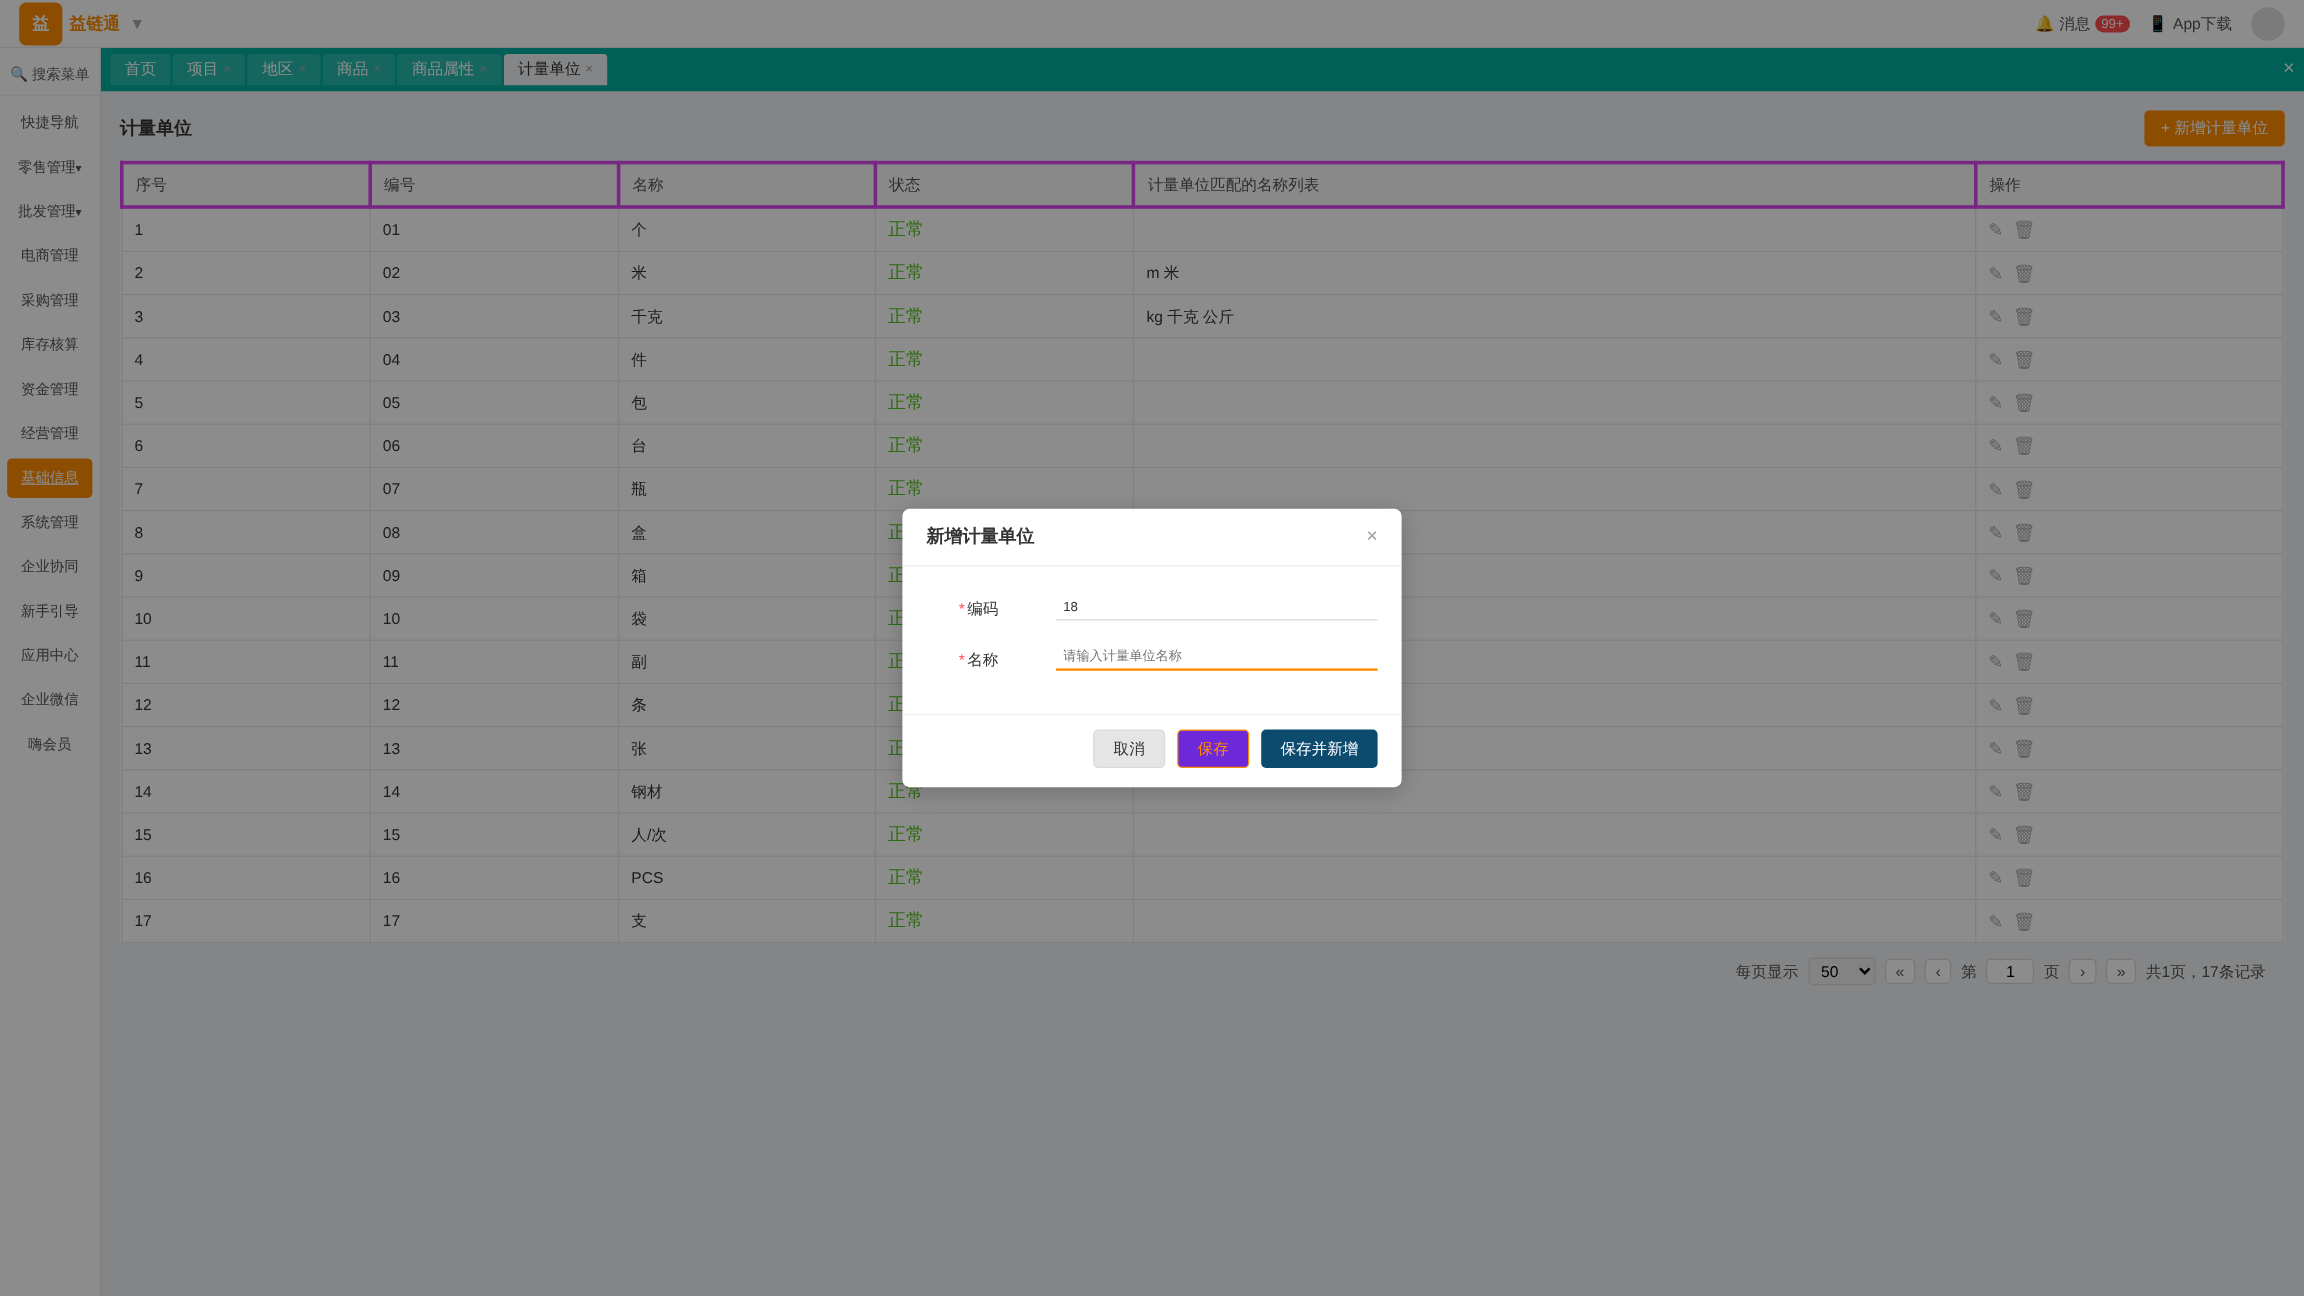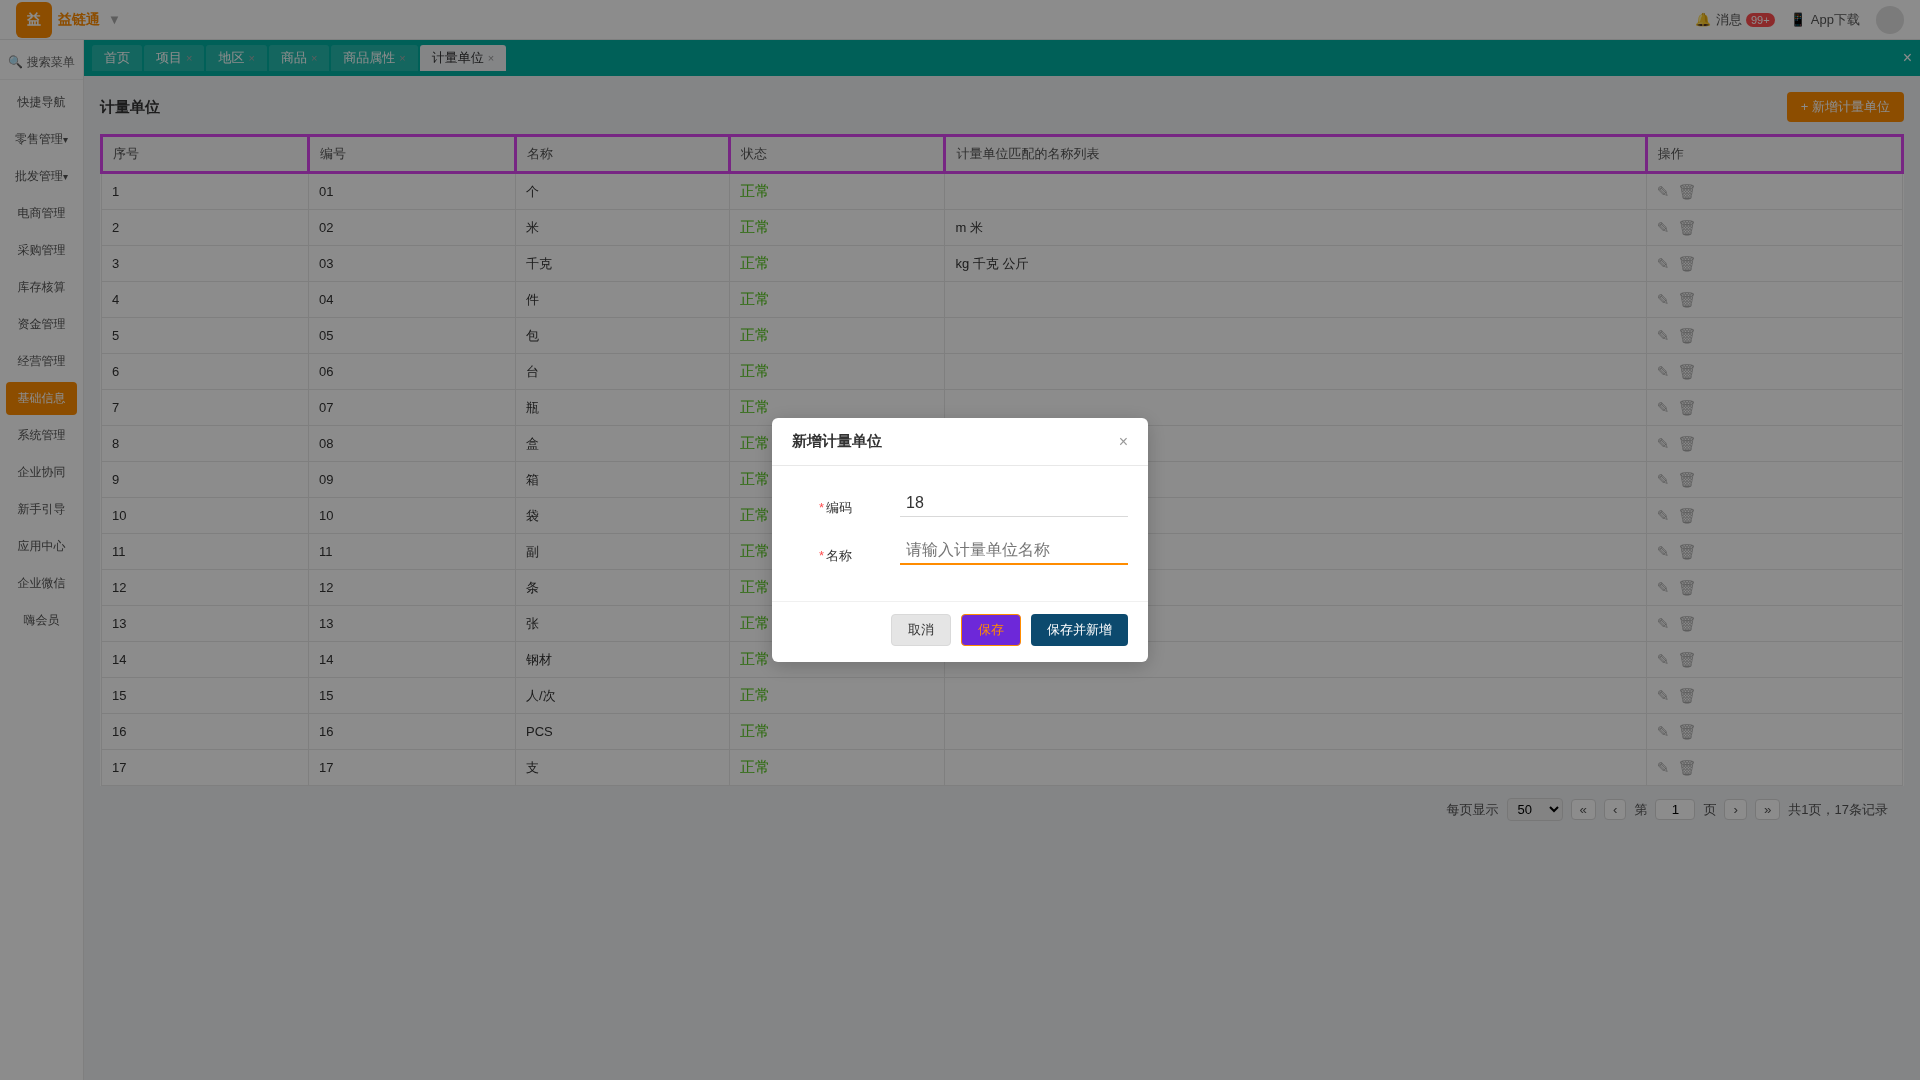--- a/index.html
+++ b/index.html
@@ -16,21 +16,21 @@
     .badge { background: #ff4d4f; color: #fff; border-radius: 10px; padding: 1px 5px; font-size: 11px; }
     .avatar { width: 28px; height: 28px; background: #e0e0e0; border-radius: 50%; }
 
     
     .main-layout { display: flex; height: calc(1080px - 40px); }
 
     
     .sidebar { width: 84px; background: #fff; border-right: 1px solid #e8e8e8; display: flex; flex-direction: column; padding-top: 8px; }
     .sidebar-search { padding: 6px 8px; text-align: center; font-size: 12px; color: #666; cursor: pointer; border-bottom: 1px solid #f0f0f0; padding-bottom: 8px; margin-bottom: 4px; }
     .sidebar-item { padding: 8px 4px; text-align: center; font-size: 12px; color: #555; cursor: pointer; border-radius: 4px; margin: 2px 6px; }
-    .sidebar-item.active { background: #ff8c00; color: #fff; border-radius: 4px; }
+    .sidebar-item.active { background: #ff8c00; color: #fff; border-radius: 4px; text-decoration: underline; }
     .sidebar-item .item-label { display: flex; align-items: center; justify-content: center; gap: 0; }
     .sidebar-item .arrow { font-size: 10px; }
 
     
     .content-area { flex: 1; display: flex; flex-direction: column; overflow: hidden; }
 
     
     .tabs-bar { height: 36px; background: #00b0a0; display: flex; align-items: center; padding: 0 8px; gap: 2px; }
     .tab { display: flex; align-items: center; gap: 4px; padding: 4px 12px; border-radius: 3px 3px 0 0; font-size: 13px; color: #fff; cursor: pointer; background: rgba(255,255,255,0.15); }
     .tab.active { background: #f0f2f5; color: #333; }
@@ -52,29 +52,29 @@
     .action-btn { color: #aaa; cursor: pointer; font-size: 15px; }
 
     
     .pagination { display: flex; align-items: center; justify-content: flex-end; padding: 12px 16px; gap: 8px; font-size: 13px; color: #555; }
     .page-select { border: 1px solid #d9d9d9; border-radius: 4px; padding: 2px 6px; font-size: 13px; }
     .page-btn { border: 1px solid #d9d9d9; background: #fff; padding: 2px 8px; border-radius: 4px; cursor: pointer; color: #555; }
     .page-input { border: 1px solid #d9d9d9; border-radius: 4px; width: 40px; text-align: center; padding: 2px 4px; }
 
     
     .modal-overlay { position: fixed; top: 0; left: 0; width: 100%; height: 100%; background: rgba(0,0,0,0.45); z-index: 1000; display: flex; align-items: center; justify-content: center; }
-    .modal { background: #fff; border-radius: 6px; width: 376px; box-shadow: 0 4px 20px rgba(0,0,0,0.2); }
+    .modal { background: #fff; border-radius: 6px; width: 416px; box-shadow: 0 4px 20px rgba(0,0,0,0.2); }
     .modal-header { display: flex; align-items: center; justify-content: space-between; padding: 14px 20px; border-bottom: 1px solid #e8e8e8; }
     .modal-title { font-size: 15px; font-weight: bold; color: #333; }
     .modal-close { cursor: pointer; color: #999; font-size: 16px; }
     .modal-body { padding: 24px 20px 16px; }
     .form-row { display: flex; align-items: flex-end; margin-bottom: 20px; gap: 40px; }
     .form-label { width: 60px; text-align: right; font-size: 13px; color: #333; margin-right: 8px; }
     .required-star { color: #ff4d4f; margin-right: 2px; }
-    .form-input { flex: 1; border: none; border-bottom: 1px solid #d9d9d9; padding: 4px 6px; font-size: 16px; outline: none; color: #333; }
+    .form-input { flex: 1; border: none; border-bottom: 1px solid #d9d9d9; padding: 4px 6px; font-size: 11px; outline: none; color: #333; }
     .form-input.active-input { border-bottom: 2px solid #ff8c00; }
     .modal-footer { display: flex; justify-content: flex-end; gap: 10px; padding: 12px 20px 16px; border-top: 1px solid #f0f0f0; }
     .btn-cancel { border: 1px solid #d9d9d9; background: #e5e5e5; color: #333; padding: 6px 16px; border-radius: 4px; cursor: pointer; font-size: 13px; }
     .btn-save { border: 1px solid #ff8c00; background: #6d28d9; color: #ff8c00; padding: 6px 16px; border-radius: 4px; cursor: pointer; font-size: 13px; }
     .btn-save-new { background: #0c4a6e; color: #fff; border: none; padding: 6px 16px; border-radius: 4px; cursor: pointer; font-size: 13px; }
   </style>
 </head>
 <body>
 
 <div class="topbar">

